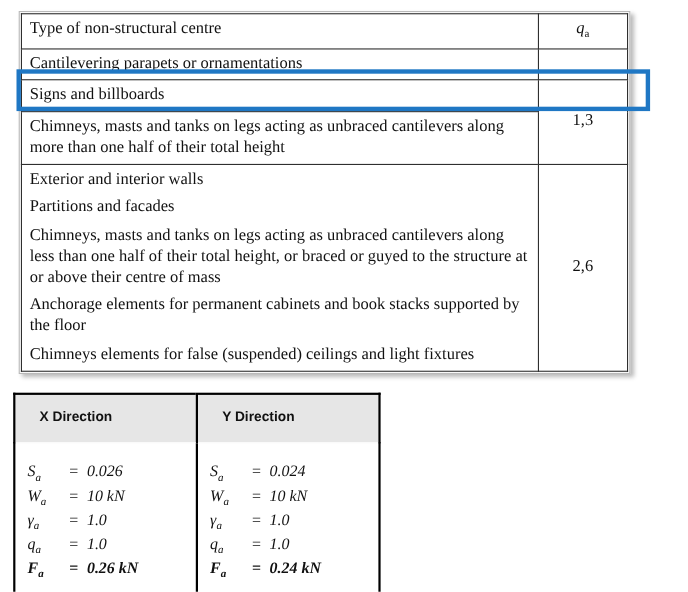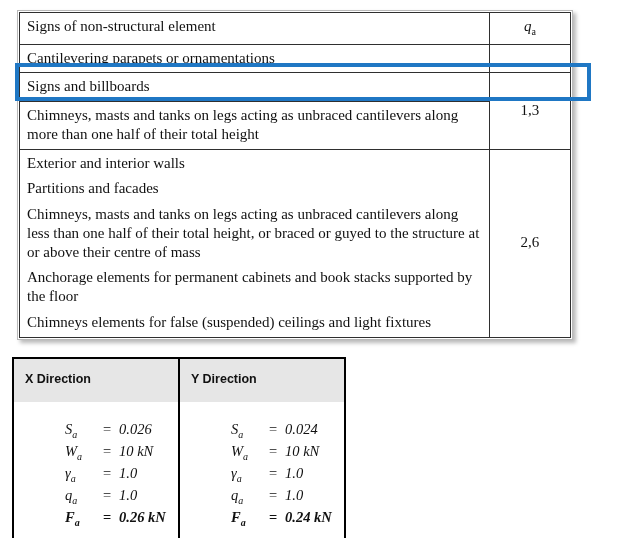--- a/index.html
+++ b/index.html
@@ -86,55 +86,54 @@
   }
   table.dir-table th {
     background: #e6e6e6;
     border-right: 2px solid #000000;
     border-bottom: none;
     text-align: left;
     font-family: "Liberation Sans", sans-serif;
     font-size: 12.5px;
     font-weight: bold;
     color: #111111;
-    padding: 13px 0 16px 11px;
+    padding: 13px 0 16px 22px;
     vertical-align: top;
   }
   table.dir-table th:last-child { border-right: none; margin-left: 48px; }
   table.dir-table td.vals {
     border-right: 2px solid #000000;
     border-top: 1px solid #ffffff;
     vertical-align: top;
     padding: 18px 0 14px 11px;
     background: #ffffff;
   }
   table.dir-table td.vals:last-child { border-right: none; }
 
   .eq-list {
     display: grid;
     grid-template-columns: 38px 16px auto;
     row-gap: 3px;
     font-family: "Liberation Serif", serif;
     font-size: 14.5px;
     color: #111111;
-    margin-left: 40px;
   }
   .eq-sym { font-style: italic; }
   .eq-sym sub { font-style: italic; font-size: 10px; }
   .eq-eq { text-align: left; }
   .eq-val { font-style: italic; white-space: nowrap; }
 </style>
 </head>
 <body>
 
 <div id="qa-table-wrap">
   <table class="qa-table">
     <tbody>
       <tr>
-        <td class="desc hdr-cell">Signs of non-structural element</td>
+        <td class="desc hdr-cell">Type of non-structural centre</td>
         <td class="val hdr-cell"><span class="qa-sym"><span>q</span><sub>a</sub></span></td>
       </tr>
 
       <tr>
         <td class="desc">Cantilevering parapets or ornamentations</td>
         <td class="val blank"></td>
       </tr>
 
       <tr>
         <td class="desc">Signs and billboards</td>

